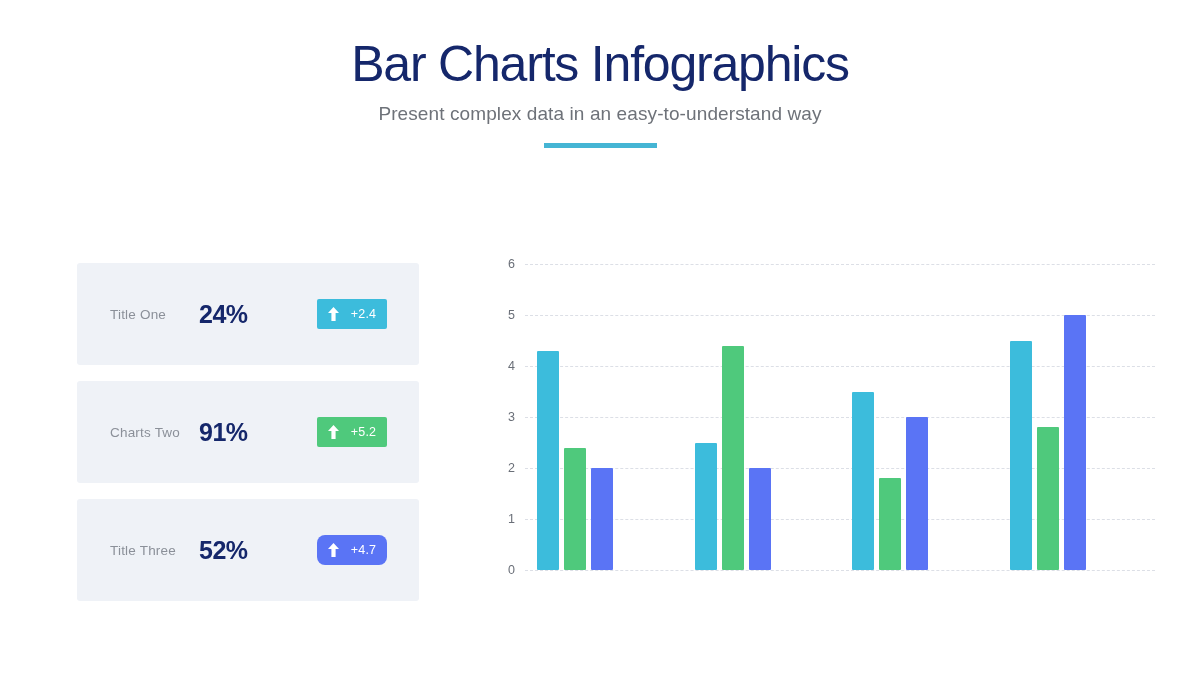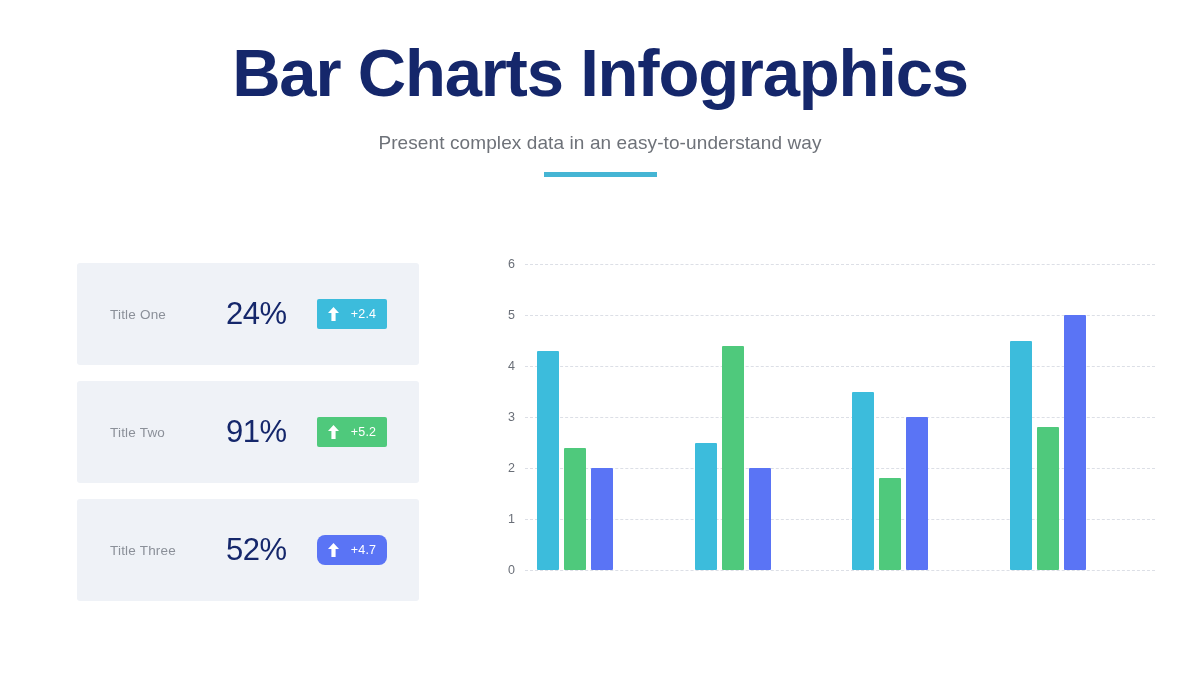--- a/index.html
+++ b/index.html
@@ -21,29 +21,29 @@
   }
 
   
   .header {
     position:absolute;
     top:38px; left:0;
     width:1200px;
     text-align:center;
   }
   .title {
-    font-size:67px;
-    font-weight:bold;
+    font-size:50px;
+    font-weight:normal;
     color:#15276b;
     letter-spacing:-1.2px;
     line-height:1.05;
     white-space:nowrap;
   }
   .subtitle {
-    margin-top:24px;
+    margin-top:12px;
     font-size:19px;
     font-weight:400;
     color:#6e7279;
     letter-spacing:.1px;
   }
   .rule {
     margin:18px auto 0 auto;
     width:113px;
     height:5px;
     background:#45b5d4;
@@ -70,23 +70,23 @@
   .card-label {
     position:absolute;
     left:33px;
     font-size:13.5px;
     color:#8b9099;
     letter-spacing:.2px;
     white-space:nowrap;
   }
   .card-value {
     position:absolute;
-    left:149px;
-    font-size:31px;
-    font-weight:normal;
+    left:122px;
+    font-size:25px;
+    font-weight:bold;
     color:#15276b;
     letter-spacing:-.5px;
   }
   .badge {
     position:absolute;
     left:240px;
     width:70px;
     height:30px;
     border-radius:2px;
     display:flex;
@@ -167,21 +167,21 @@
         <span>
           <svg width="11" height="14" viewBox="0 0 11 14">
             <path d="M5.5 0 L11 6 L7.6 6 L7.6 14 L3.4 14 L3.4 6 L0 6 Z" fill="#ffffff"></path>
           </svg>
         </span>
         <span class="badge-text">+2.4</span>
       </div>
     </div>
 
     <div class="card">
-      <div class="card-label">Title Two</div>
+      <div class="card-label">Charts Two</div>
       <div class="card-value">91%</div>
       <div class="badge" style="background: rgb(79, 201, 124); justify-content: center;">
         <span>
           <svg width="11" height="14" viewBox="0 0 11 14">
             <path d="M5.5 0 L11 6 L7.6 6 L7.6 14 L3.4 14 L3.4 6 L0 6 Z" fill="#ffffff"></path>
           </svg>
         </span>
         <span class="badge-text">+5.2</span>
       </div>
     </div>

